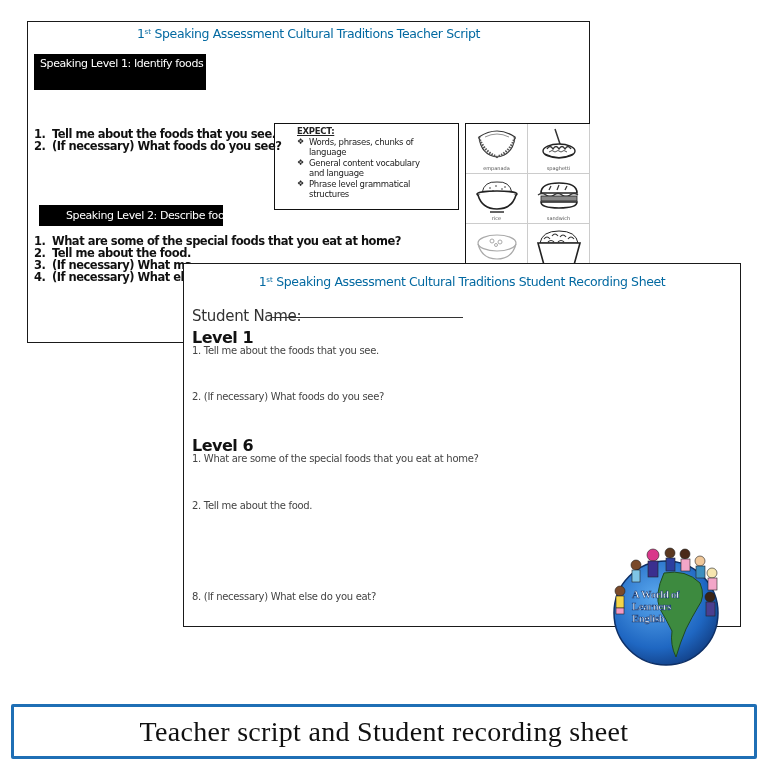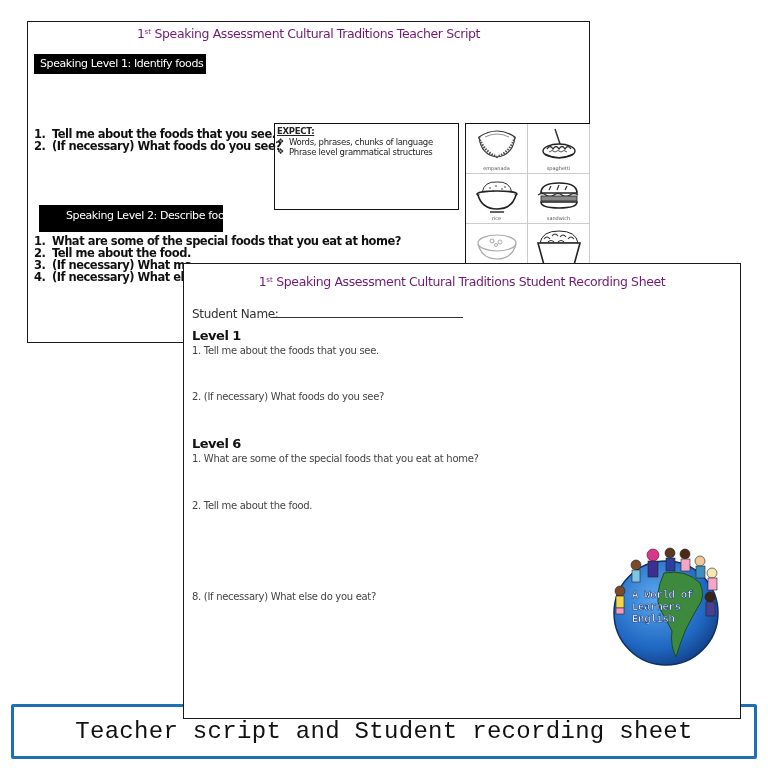--- a/index.html
+++ b/index.html
@@ -4,104 +4,104 @@
   <style>
     html, body { margin: 0; padding: 0; }
     body {
       width: 768px; height: 768px; background: #ffffff; position: relative; overflow: hidden;
       font-family: "DejaVu Sans", sans-serif; color: #111;
     }
     .sheet {
       position: absolute; background: #fff; border: 1.5px solid #1a1a1a; box-sizing: border-box;
     }
     #teacher-sheet { left: 27px; top: 21px; width: 563px; height: 322px; }
-    #student-sheet { left: 183px; top: 263px; width: 558px; height: 456px; z-index: 2; }
+    #student-sheet { left: 183px; top: 263px; width: 558px; height: 364px; z-index: 2; }
 
     .sheet-title {
       position: absolute; left: 0; right: 0; text-align: center;
-      font-size: 12.5px; letter-spacing: -0.4px; color: #701a75;
+      font-size: 12.5px; letter-spacing: -0.4px; color: #0369a1;
     }
     .sheet-title sup { font-size: 7px; vertical-align: 4px; letter-spacing: 0; }
     #teacher-sheet .sheet-title { top: 4px; }
     #student-sheet .sheet-title { top: 10px; }
 
     .level-bar {
       position: absolute; background: #000; color: #fff;
       font-size: 11px; letter-spacing: -0.4px; padding: 0 6px; box-sizing: border-box;
-      line-height: 20px; height: 20px; white-space: nowrap;
+      line-height: 20px; height: 36px; white-space: nowrap;
     }
     #lvl1-bar { left: 6px; top: 32px; width: 172px; }
-    #lvl2-bar { left: 11px; top: 183px; width: 184px; height: 27px; line-height: 21px; padding-left: 27px; }
+    #lvl2-bar { left: 11px; top: 183px; width: 184px; height: 21px; line-height: 21px; padding-left: 27px; }
 
     .say-text {
       position: absolute; left: 6px; top: 60px; width: 530px;
       font-size: 10px; line-height: 14px; letter-spacing: -0.35px; color: #222;
     }
     .say-text .say-label { text-decoration: underline; }
 
     .q-list {
       position: absolute; left: 6px; margin: 0; padding: 0; list-style: none;
       font-size: 11.5px; line-height: 12px; letter-spacing: -0.5px; font-weight: bold; color: #111;
     }
     .q-list li { white-space: nowrap; }
     .q-list .num { display: inline-block; width: 18px; }
     #lvl1-questions { top: 106px; }
     #lvl2-questions { top: 213px; }
 
     .expect-box {
       position: absolute; left: 246px; top: 101px; width: 185px; height: 87px;
-      border: 1.3px solid #111; box-sizing: border-box; padding: 2px 2px;
+      border: 1.3px solid #111; box-sizing: border-box; padding: 2px 22px;
       font-size: 8.5px; line-height: 10.5px; letter-spacing: -0.3px; color: #222;
     }
     .expect-title { font-weight: bold; text-decoration: underline; }
     .expect-list { list-style: none; margin: 0; padding: 0; }
     .expect-list li { position: relative; padding-left: 12px; }
     .expect-list li::before { content: "\2756"; position: absolute; left: 0; top: 0; font-size: 8px; }
 
     .food-grid {
       position: absolute; left: 437px; top: 101px; width: 125px; height: 240px;
       border-left: 1.3px solid #111; border-top: 1.3px solid #111; box-sizing: border-box;
       display: grid; grid-template-columns: 1fr 1fr; grid-template-rows: 50px 50px 50px;
     }
     .food-cell {
       border-right: 1px solid #ccc; border-bottom: 1px solid #ccc; position: relative;
       display: flex; flex-direction: column; align-items: center; justify-content: flex-end;
     }
     .food-cell svg { position: absolute; top: 3px; left: 50%; transform: translateX(-50%); }
     .food-label { font-size: 5px; color: #555; margin-bottom: 2px; }
 
     .student-name-row {
-      position: absolute; left: 8px; top: 43px; font-size: 12px; letter-spacing: -0.3px; color: #333;
+      position: absolute; left: 8px; top: 43px; font-size: 15px; letter-spacing: -0.3px; color: #333;
     }
     .name-line {
       position: absolute; left: 88px; top: 53px; width: 191px; height: 0; border-top: 1.3px solid #333;
     }
     .s-level {
-      position: absolute; left: 8px; font-weight: bold; font-size: 13px; letter-spacing: -0.5px; color: #111;
+      position: absolute; left: 8px; font-weight: bold; font-size: 16px; letter-spacing: -0.5px; color: #111;
     }
     .s-q {
       position: absolute; left: 8px; font-size: 10px; letter-spacing: -0.3px; color: #444; white-space: nowrap;
     }
 
     .logo {
       position: absolute; left: 606px; top: 545px; width: 120px; height: 122px; z-index: 3;
     }
     .logo-text {
       position: absolute; left: 26px; top: 44px; width: 72px; text-align: left;
-      font-family: Liberation Mono, monospace; font-weight: bold; font-size: 10.5px; line-height: 12px;
+      font-family: Liberation Serif, serif; font-weight: bold; font-size: 10.5px; line-height: 12px;
       color: #fff; -webkit-text-stroke: 0.6px #1c3f78; letter-spacing: -0.2px;
     }
 
     .caption-box {
       position: absolute; left: 11px; top: 704px; width: 746px; height: 55px;
       border: 3.5px solid #1f6fb5; border-radius: 2px; box-sizing: border-box; background: #fff;
       display: flex; align-items: center; justify-content: center;
     }
     .caption-text {
-      font-family: Liberation Mono, monospace; font-size: 24px; letter-spacing: 0.3px; color: #111;
+      font-family: Liberation Serif, serif; font-size: 28px; letter-spacing: 0.3px; color: #111;
       font-weight: normal;
     }
   </style>
 </head>
 <body>
 
 <div id="teacher-sheet" class="sheet">
   <div class="sheet-title"><span>1</span><sup>st</sup><span> Speaking Assessment Cultural Traditions Teacher Script</span></div>
 
   <div id="lvl1-bar" class="level-bar">Speaking Level 1: Identify foods</div>
@@ -109,20 +109,21 @@
 
   <ul id="lvl1-questions" class="q-list">
     <li><span class="num">1.</span><span>Tell me about the foods that you see.</span></li>
     <li><span class="num">2.</span><span>(If necessary) What foods do you see?</span></li>
   </ul>
 
   <div class="expect-box">
     <div class="expect-title">EXPECT:</div>
     <ul class="expect-list">
       <li>Words, phrases, chunks of language</li>
+      <li>General content vocabulary and language</li>
       <li>Phrase level grammatical structures</li>
     </ul>
   </div>
 
   <div class="food-grid">
     <div class="food-cell">
       <svg width="44" height="34" viewBox="0 0 44 34">
         <path d="M4 10 Q22 -2 40 10 Q38 28 22 30 Q6 28 4 10 Z" fill="#fff" stroke="#333" stroke-width="1.2"></path>
         <path d="M4 10 Q8 24 22 30 Q36 24 40 10" fill="none" stroke="#555" stroke-width="2.4" stroke-dasharray="1.5 1.2"></path>
         <path d="M10 10 Q22 4 34 10" fill="none" stroke="#777" stroke-width="0.8"></path>

